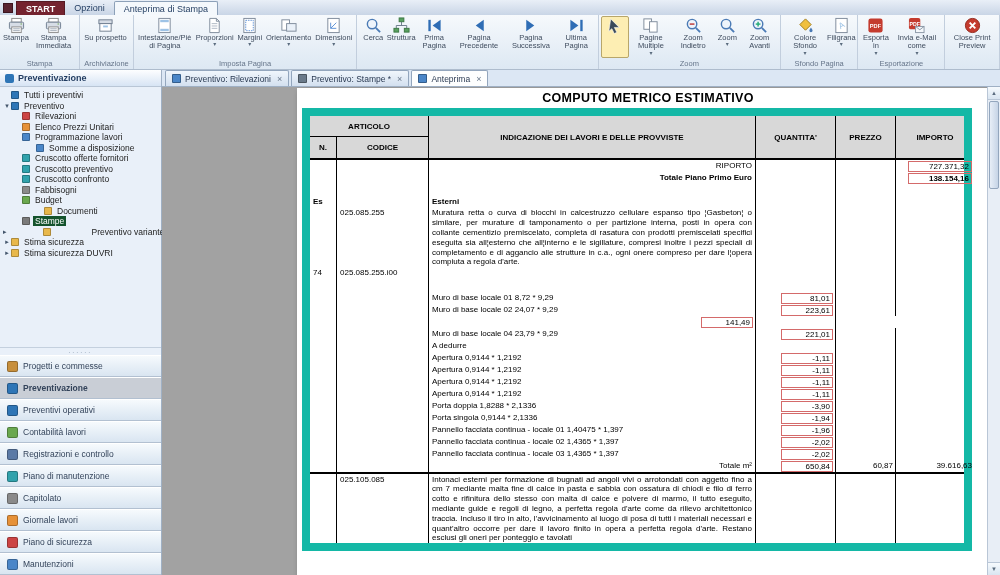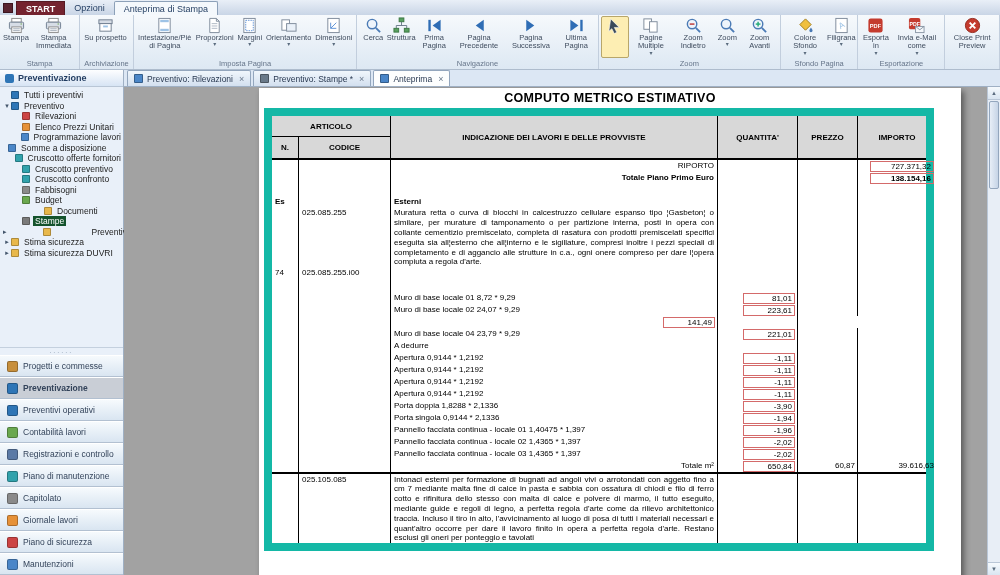--- a/index.html
+++ b/index.html
@@ -19,21 +19,21 @@
   .rb-btns { display:flex; flex:1; align-items:stretch; }
   .rb-btn { display:flex; flex-direction:column; align-items:center; min-width:28px; max-width:58px; padding:1px 2px; border-radius:2px; cursor:default; }
   .rb-btn.pressed { border:1px solid #b8a66a; background:#fdeeb3; }
   .rb-ico { width:17px; height:17px; flex:0 0 auto; }
   .rb-lbl { font-size:7.5px; line-height:1.1; text-align:center; color:#3f4c5e; max-height:18px; overflow:hidden; }
   .rb-dd { font-size:6px; color:#5a6b7e; line-height:5px; }
   .rb-name { font-size:7.5px; color:#66758a; text-align:center; padding:1px 2px 1px; white-space:nowrap; }
 
   
   .main { display:flex; height:505px; }
-  .sidebar { width:124px; background:#e9f0f9; border-right:1px solid #9fb0c4; display:flex; flex-direction:column; }
+  .sidebar { width:162px; background:#e9f0f9; border-right:1px solid #9fb0c4; display:flex; flex-direction:column; }
   .sb-header { height:17px; background:linear-gradient(#fdfeff,#d7e4f4); border-bottom:1px solid #b9c6d6; display:flex; align-items:center; gap:4px; padding:0 5px; font-size:9px; font-weight:bold; color:#1f3a5f; }
   .sb-header .hico { width:9px; height:9px; background:#2e75b6; border-radius:2px; }
   .tree { padding:3px 0 0; }
   .titem { display:flex; align-items:center; height:10.5px; font-size:8.5px; color:#222; cursor:default; white-space:nowrap; }
   .tw { width:8px; text-align:center; font-size:7px; color:#44566c; }
   .tico { width:8px; height:8px; border-radius:1px; flex:0 0 auto; border:1px solid rgba(0,0,0,.25); }
   .tlabel { margin-left:3px; padding:0 2px; }
   .titem.sel .tlabel { background:#14532d; color:#fff; }
   .flexspace { flex:1; }
   .gripper { height:8px; text-align:center; color:#8a9bb0; font-size:7px; line-height:7px; letter-spacing:2px; border-top:1px solid #c4d0de; }
@@ -302,21 +302,20 @@
             </svg>
             <div class="rb-lbl">Pagina Successiva</div>
           </div>
           <div class="rb-btn">
             <svg class="rb-ico">
               <use href="#sym-last"></use>
             </svg>
             <div class="rb-lbl">Ultima Pagina</div>
           </div>
         </div>
-        <div class="rb-name">Navigazione</div>
       </div>
       <div class="rb-group">
         <div class="rb-btns">
           <div class="rb-btn pressed">
             <svg class="rb-ico">
               <use href="#sym-pointer"></use>
             </svg>
             <div class="rb-lbl"></div>
           </div>
           <div class="rb-btn">
@@ -425,21 +424,21 @@
           <div class="titem" style="padding-left: 14px;">
     <span class="tw"></span>
     <span class="tico" style="background: rgb(230, 145, 56);"></span>
     <span class="tlabel">Elenco Prezzi Unitari</span>
   </div>
           <div class="titem" style="padding-left: 14px;">
     <span class="tw"></span>
     <span class="tico" style="background: rgb(74, 134, 200);"></span>
     <span class="tlabel">Programmazione lavori</span>
   </div>
-          <div class="titem" style="padding-left: 0;">
+          <div class="titem" style="padding-left: 28px;">
     <span class="tw"></span>
     <span class="tico" style="background: rgb(74, 134, 200);"></span>
     <span class="tlabel">Somme a disposizione</span>
   </div>
           <div class="titem" style="padding-left: 14px;">
     <span class="tw"></span>
     <span class="tico" style="background: rgb(49, 162, 172);"></span>
     <span class="tlabel">Cruscotto offerte fornitori</span>
   </div>
           <div class="titem" style="padding-left: 14px;">

